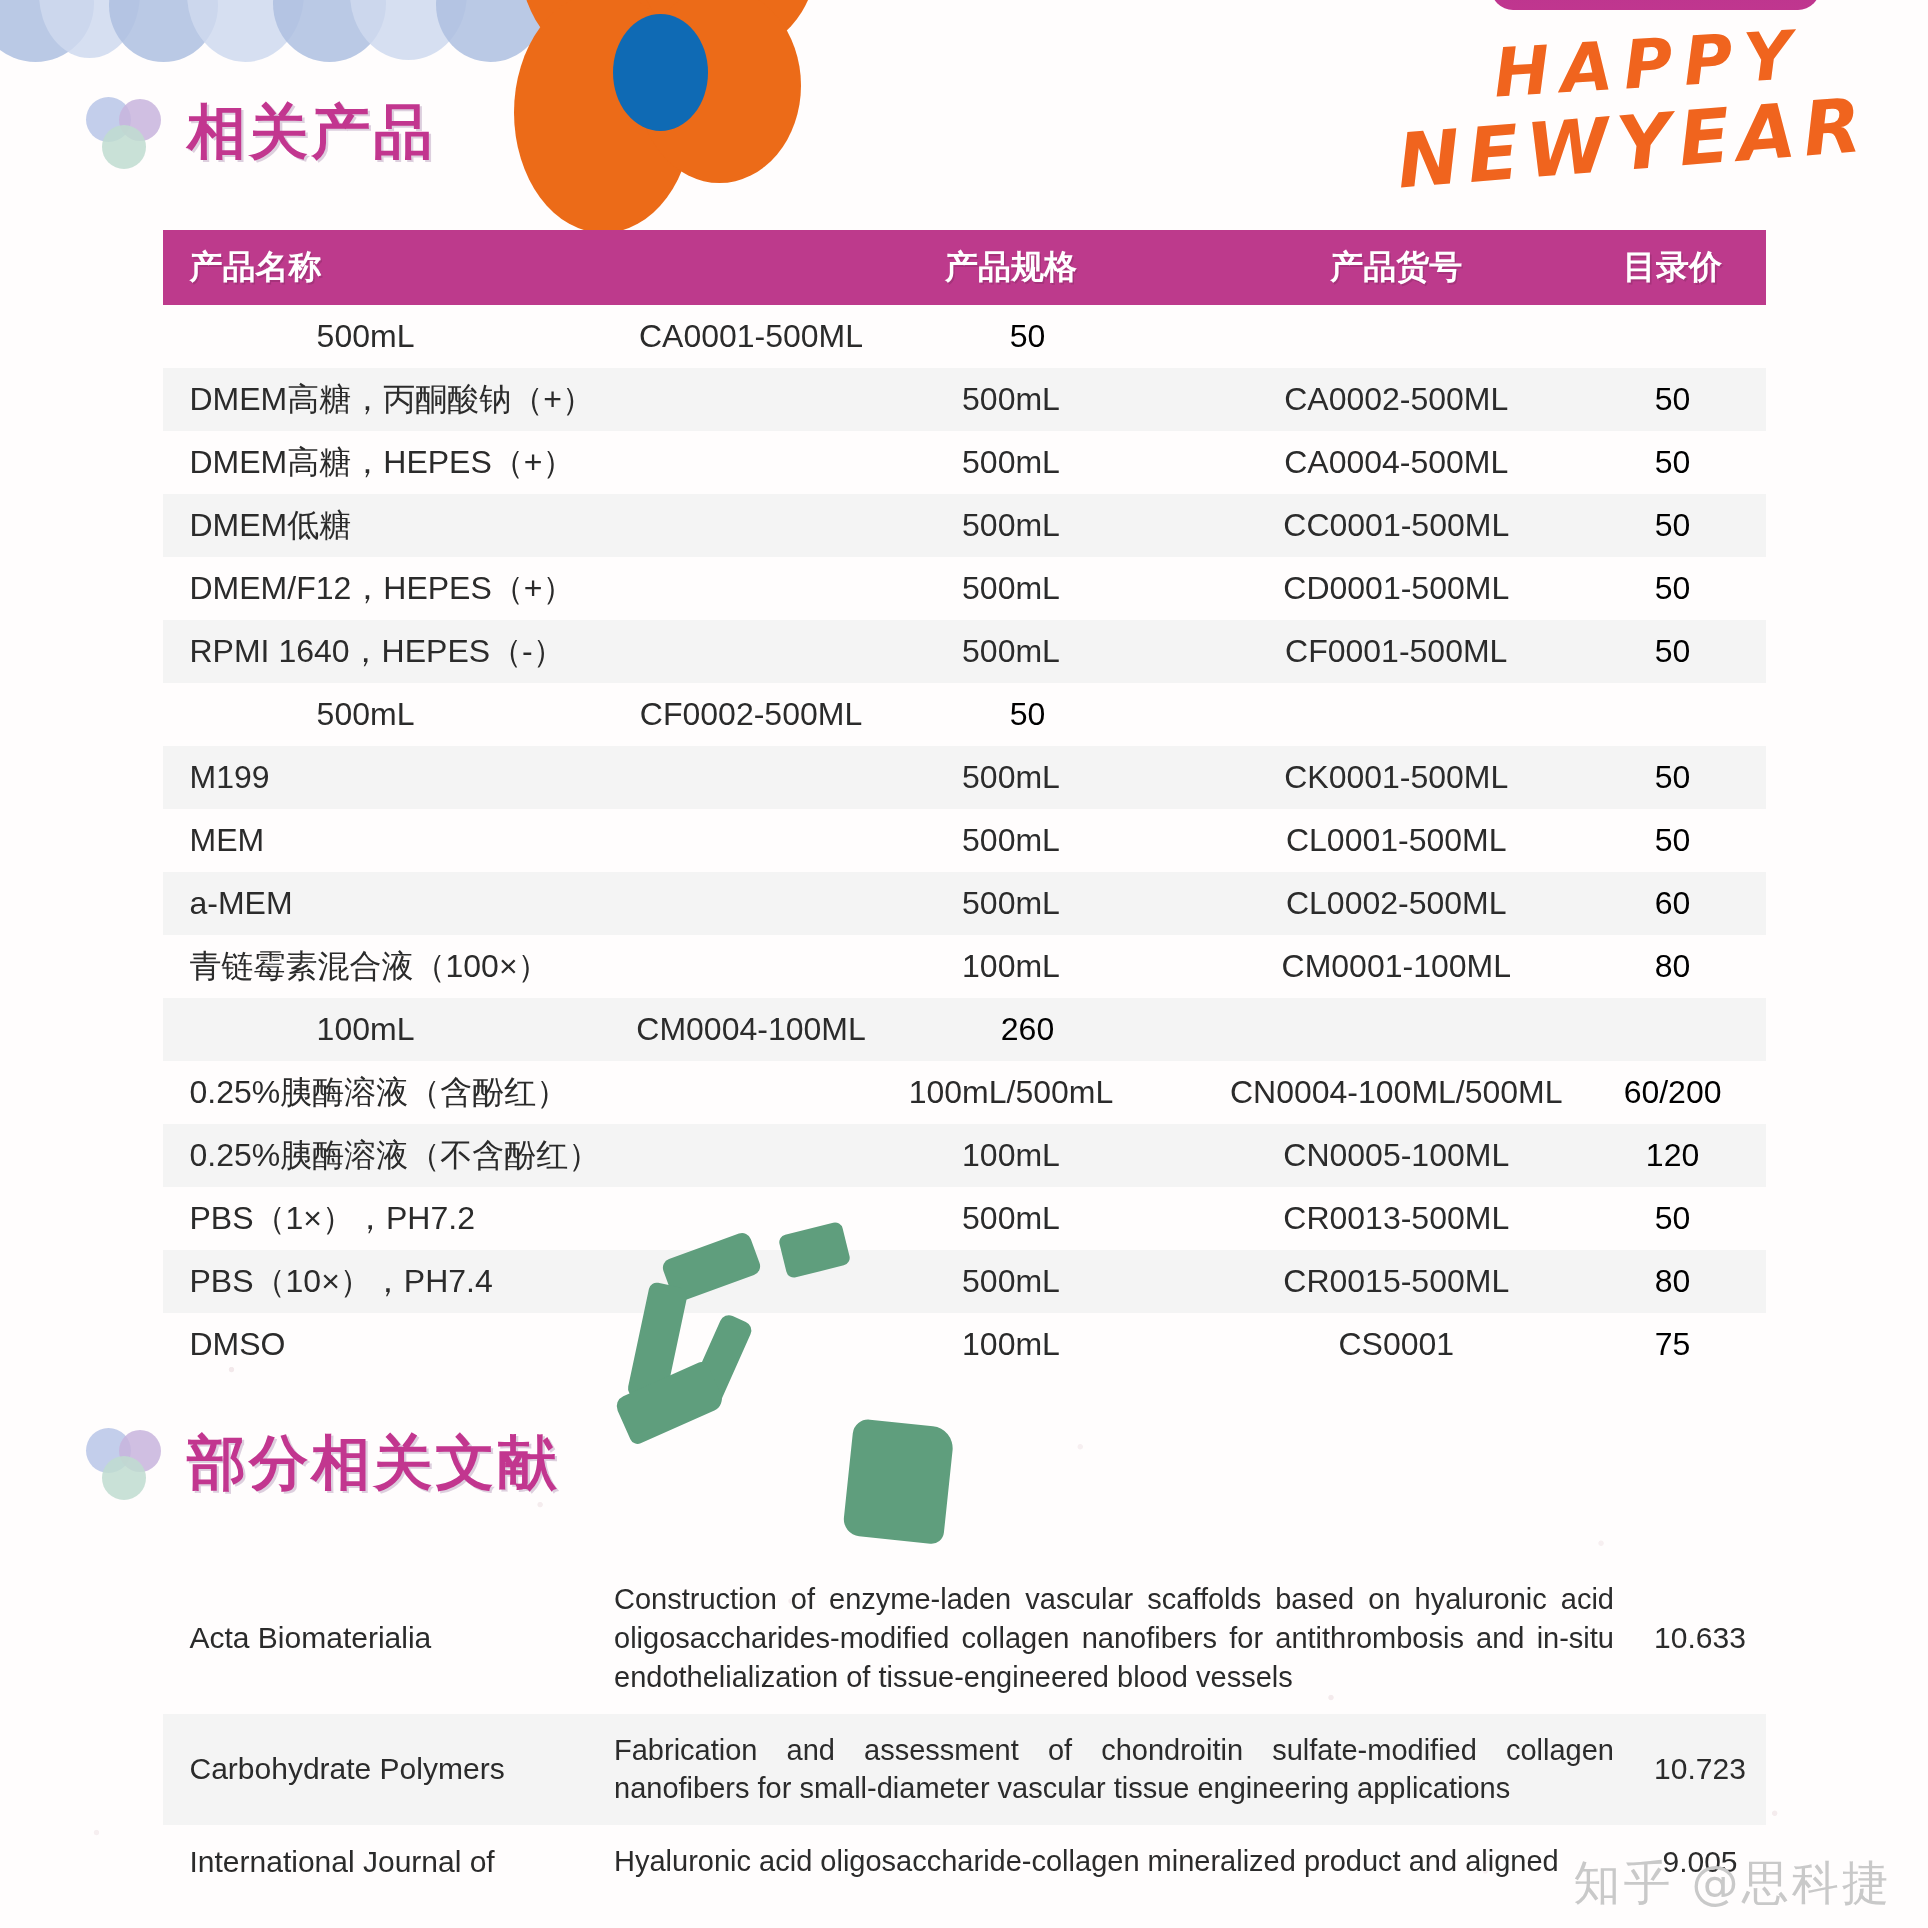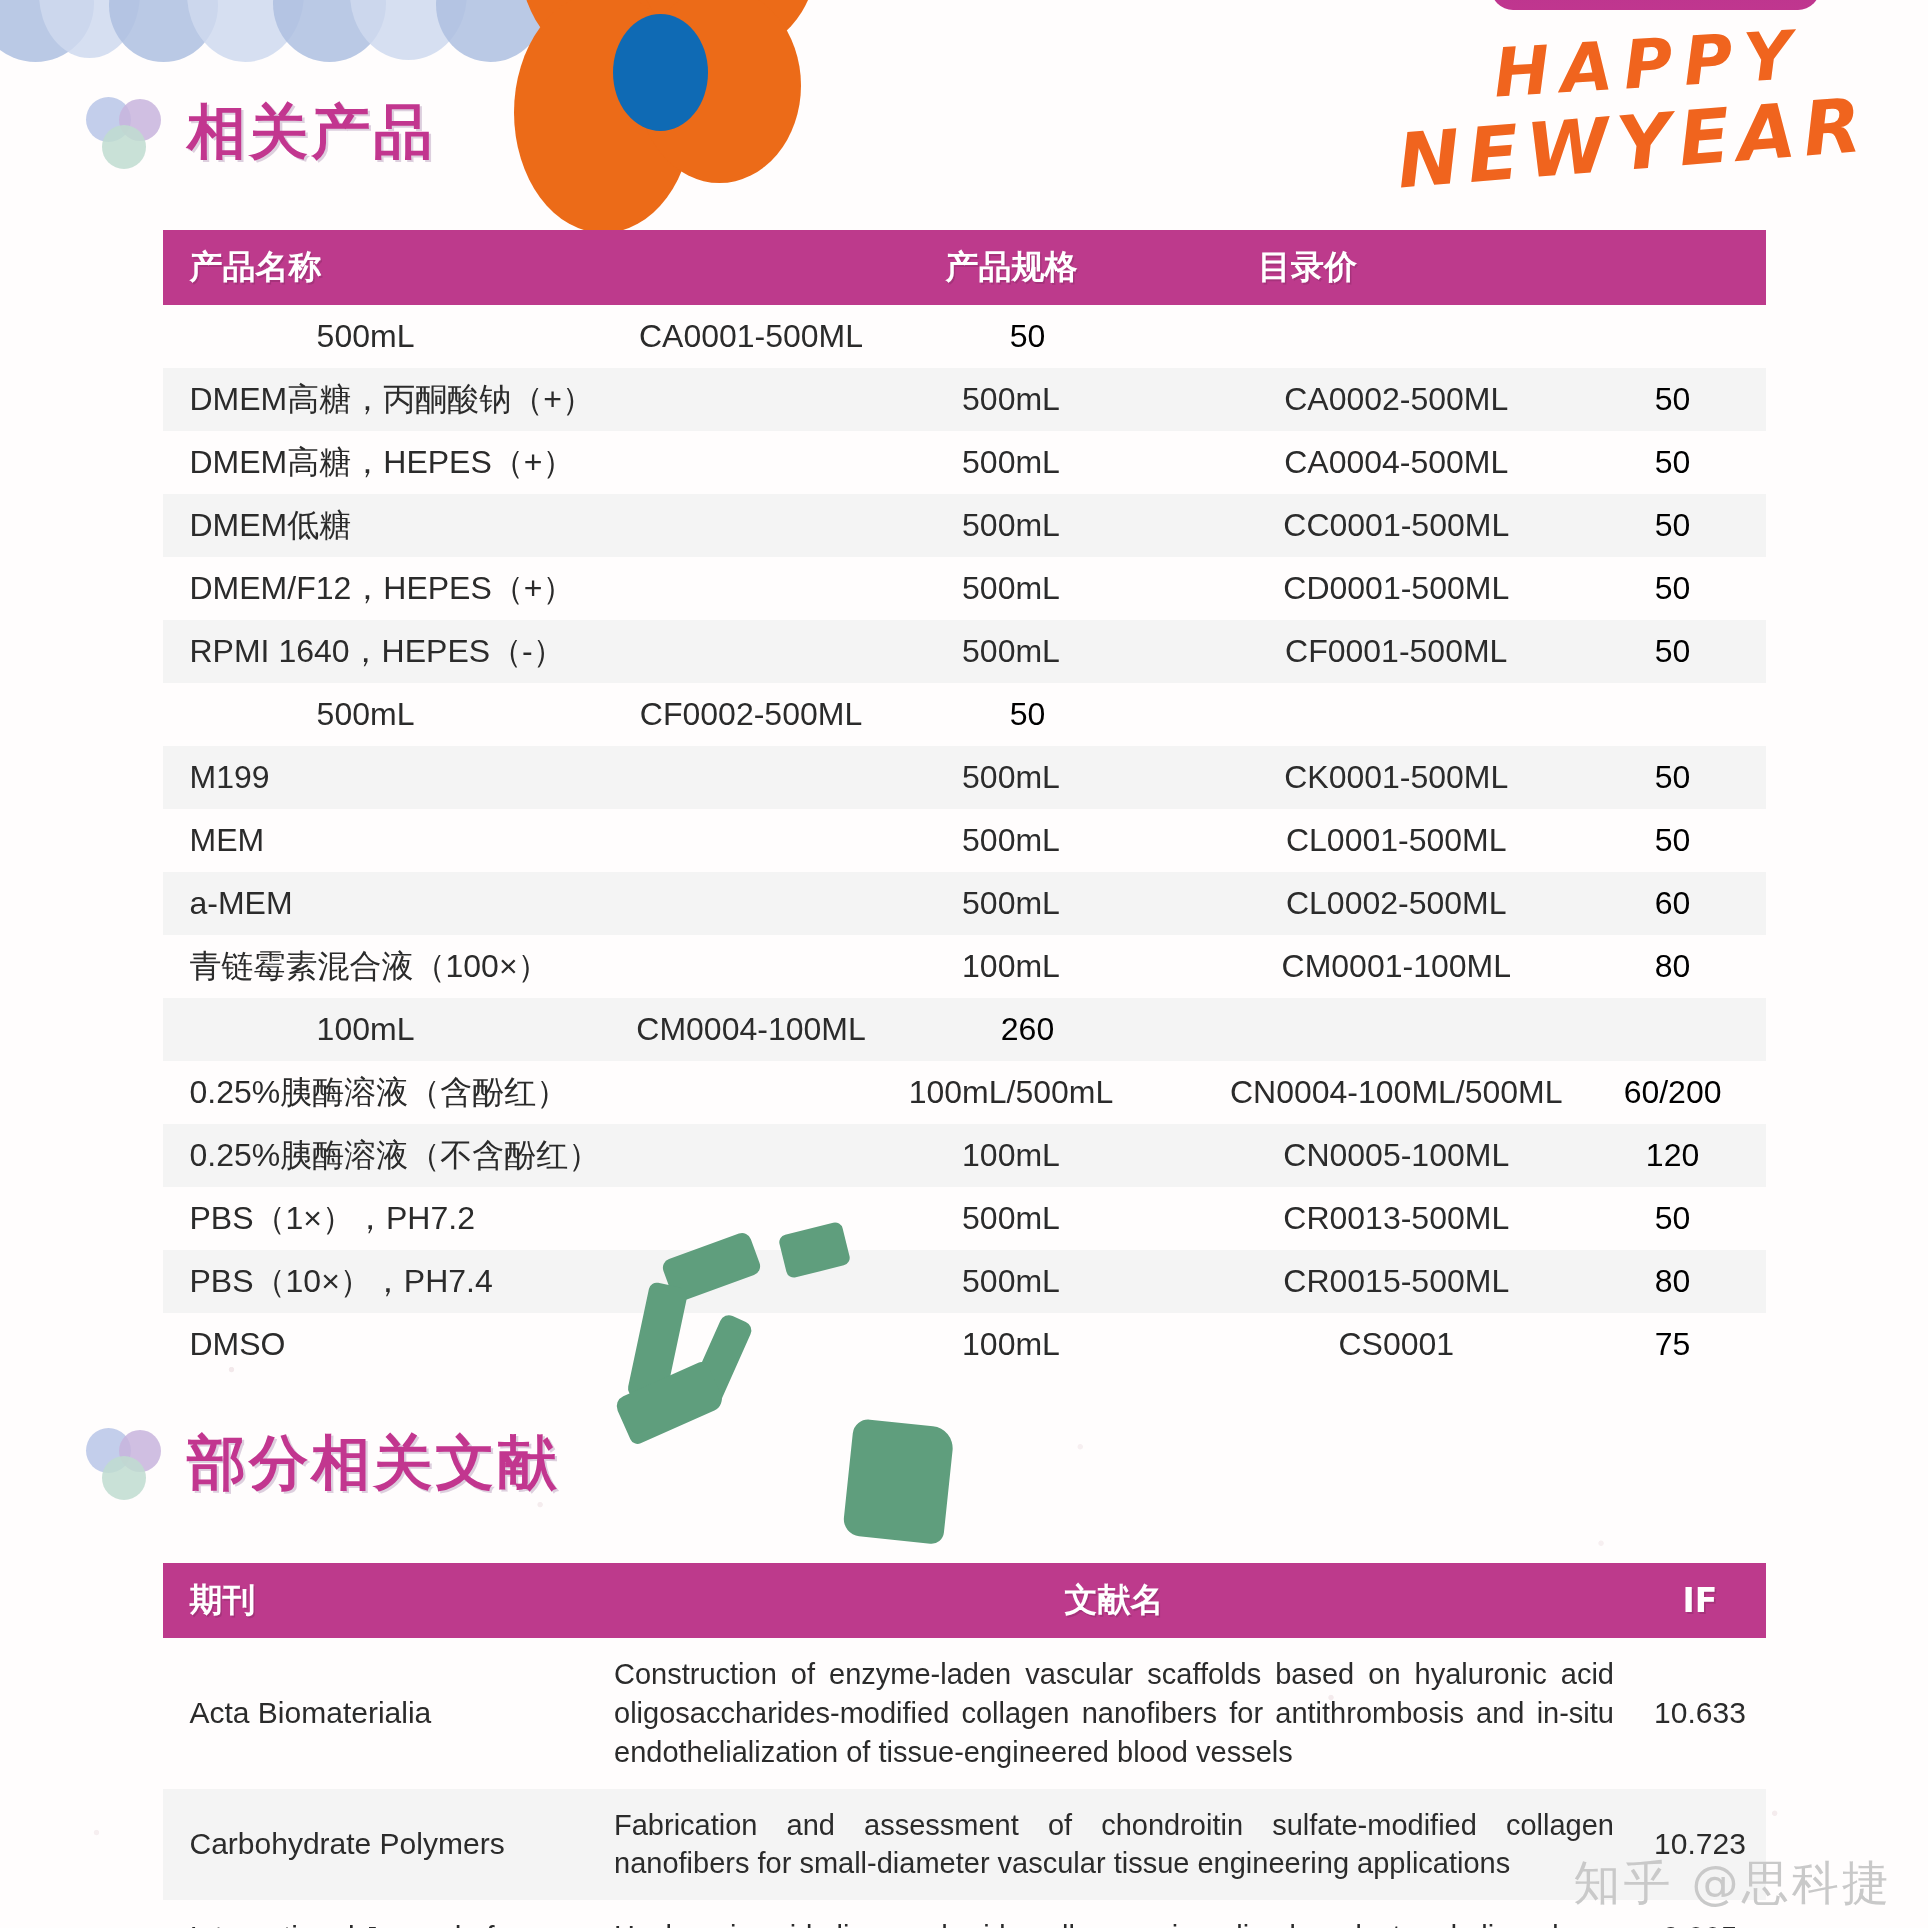--- a/index.html
+++ b/index.html
@@ -154,20 +154,21 @@
         <i class="c2"></i>
         <i class="c3"></i>
     </span>
     <span class="section-title">相关产品</span>
   </div>
 
   <div class="tbl" id="product-table" style="top:230px;">
     <div class="thead">
       <span class="c-name">产品名称</span>
       <span class="c-spec">产品规格</span>
+      <span class="c-cat">产品货号</span>
       <span class="c-price">目录价</span>
     </div>
     <div id="product-rows">
         <div class="trow prow">
           <span class="c-spec">500mL</span>
           <span class="c-cat">CA0001-500ML</span>
           <span class="c-price">50</span>
         </div>
         <div class="trow prow alt">
           <span class="c-name">DMEM高糖，丙酮酸钠（+）</span>
@@ -276,25 +277,20 @@
   <div class="section-head" style="left:86px;top:1424px;">
     <span class="venn">
       <i class="c1"></i>
         <i class="c2"></i>
         <i class="c3"></i>
     </span>
     <span class="section-title">部分相关文献</span>
   </div>
 
   <div class="tbl" id="literature-table" style="top:1563px;">
-    <div class="thead lit-head">
-      <span class="l-journal">期刊</span>
-      <span class="l-title">文献名</span>
-      <span class="l-if">IF</span>
-    </div>
     <div id="literature-rows">
         <div class="trow lrow">
           <span class="l-journal">Acta Biomaterialia</span>
           <span class="l-title">Construction of enzyme-laden vascular scaffolds based on hyaluronic acid oligosaccharides-modified collagen nanofibers for antithrombosis and in-situ endothelialization of tissue-engineered blood vessels</span>
           <span class="l-if">10.633</span>
         </div>
         <div class="trow lrow alt">
           <span class="l-journal">Carbohydrate Polymers</span>
           <span class="l-title">Fabrication and assessment of chondroitin sulfate-modified collagen nanofibers for small-diameter vascular tissue engineering applications</span>
           <span class="l-if">10.723</span>

